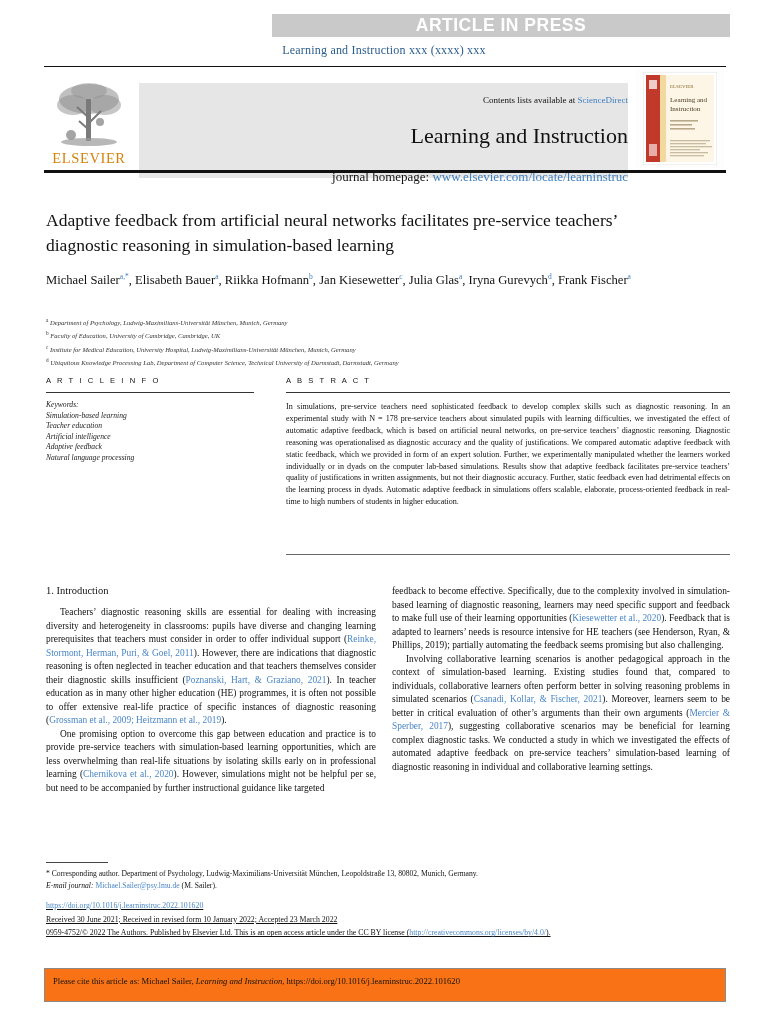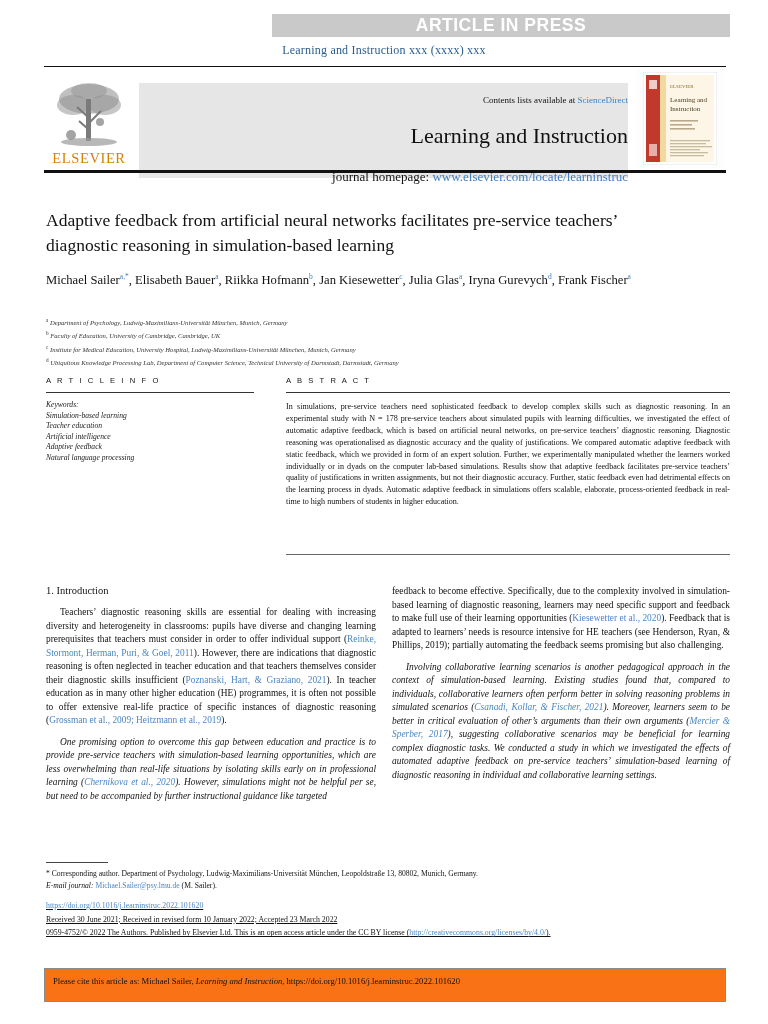--- a/index.html
+++ b/index.html
@@ -240,21 +240,21 @@
     color: #111;
   }
   p.body {
     margin: 0;
     font-size: 9.4px;
     line-height: 13.5px;
     text-align: justify;
     text-indent: 14px;
     color: #111;
   }
-  p.body + p.body { margin-top: 8px; font-style: italic; }
+  p.body + p.body { margin-top: 0; }
   .cite { color: #4a86c5; }
 
   
   .foot-rule {
     position: absolute;
     left: 46px;
     top: 862px;
     width: 62px;
     height: 1px;
     background: #444;

